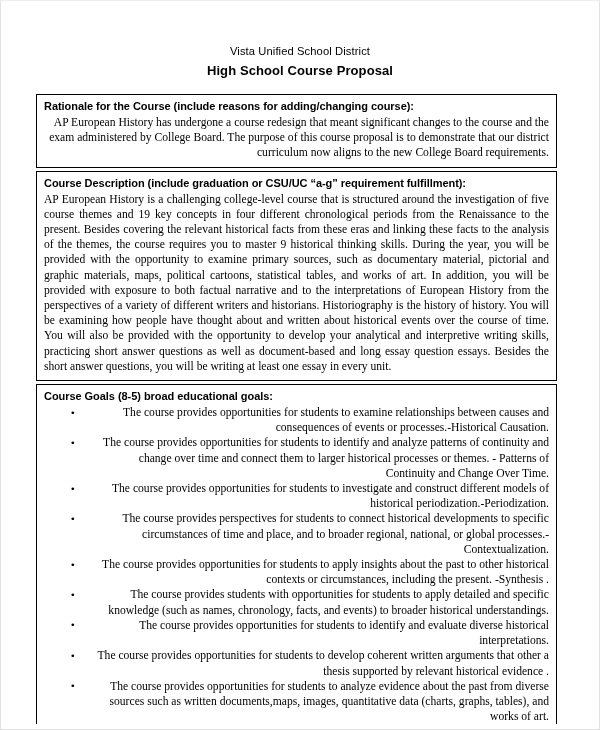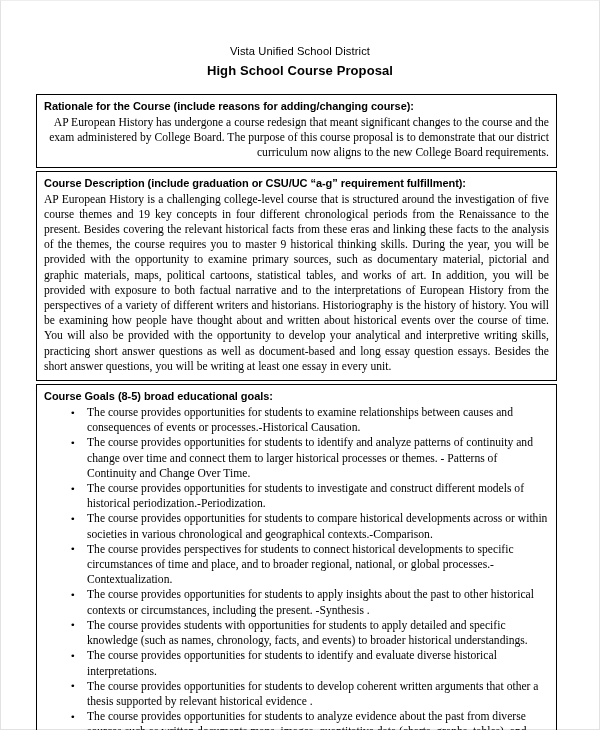--- a/index.html
+++ b/index.html
@@ -91,21 +91,21 @@
     list-style: none;
     margin: 1px 0 0 0;
     padding: 0;
   }
   .goals li {
     position: relative;
     padding-left: 43px;
     margin: 0 0 0 0;
     font-size: 11.6px;
     line-height: 15.2px;
-    text-align: left;
+    text-align: right;
   }
   .goals li::before {
     content: "\2022";
     position: absolute;
     left: 26px;
     top: -0.5px;
     font-family: "DejaVu Sans", sans-serif;
     font-size: 9.5px;
     line-height: 15.8px;
   }
@@ -131,21 +131,20 @@
       <h2 class="section-heading">Course Description (include graduation or CSU/UC “a-g” requirement fulfillment):</h2>
       <p class="para">AP European History is a challenging college-level course that is structured around the investigation of five course themes and 19 key concepts in four different chronological periods from the Renaissance to the present. Besides covering the relevant historical facts from these eras and linking these facts to the analysis of the themes, the course requires you to master 9 historical thinking skills.  During the year, you will be provided with the opportunity to examine primary sources, such as documentary material, pictorial and graphic materials, maps, political cartoons, statistical tables, and works of art.  In addition, you will be provided with exposure to both factual narrative and to the interpretations of European History from the perspectives of a variety of different writers and historians.  Historiography is the history of history.  You will be examining how people have thought about and written about historical events over the course of time.  You will also be provided with the opportunity to develop your analytical and interpretive writing skills, practicing short answer questions as well as document-based and long essay question essays.  Besides the short answer questions, you will be writing at least one essay in every unit.</p>
     </section>
 
     <section class="section open-bottom">
       <h2 class="section-heading">Course Goals (8-5) broad educational goals:</h2>
       <ul class="goals">
           <li>The course provides opportunities for students to examine relationships between causes and consequences of events or processes.-Historical Causation.</li>
           <li>The course provides opportunities for students to identify and analyze patterns of continuity and change over time and connect them to larger historical processes or themes. - Patterns of Continuity and Change Over Time.</li>
           <li>The course provides opportunities for students to investigate and construct different models of historical periodization.-Periodization.</li>
-          <li>The course provides opportunities for students to compare historical developments across or within societies in various chronological and geographical contexts.-Comparison.</li>
           <li>The course provides perspectives for students to connect historical developments to specific circumstances of time and place, and to broader regional, national, or global processes.-Contextualization.</li>
           <li>The course provides opportunities for students to apply insights about the past to other historical contexts or circumstances, including the present. -Synthesis .</li>
           <li>The course provides students with opportunities for students to apply detailed and specific knowledge (such as names, chronology, facts, and events) to broader historical understandings.</li>
           <li>The course provides opportunities for students to identify and evaluate diverse historical interpretations.</li>
           <li>The course provides opportunities for students to develop coherent written arguments that other a thesis supported by relevant historical evidence .</li>
           <li>The course provides opportunities for students to analyze evidence about the past from diverse sources such as written documents,maps, images, quantitative data (charts, graphs, tables), and works of art.</li>
         </ul>
     </section>
 
   </div>

